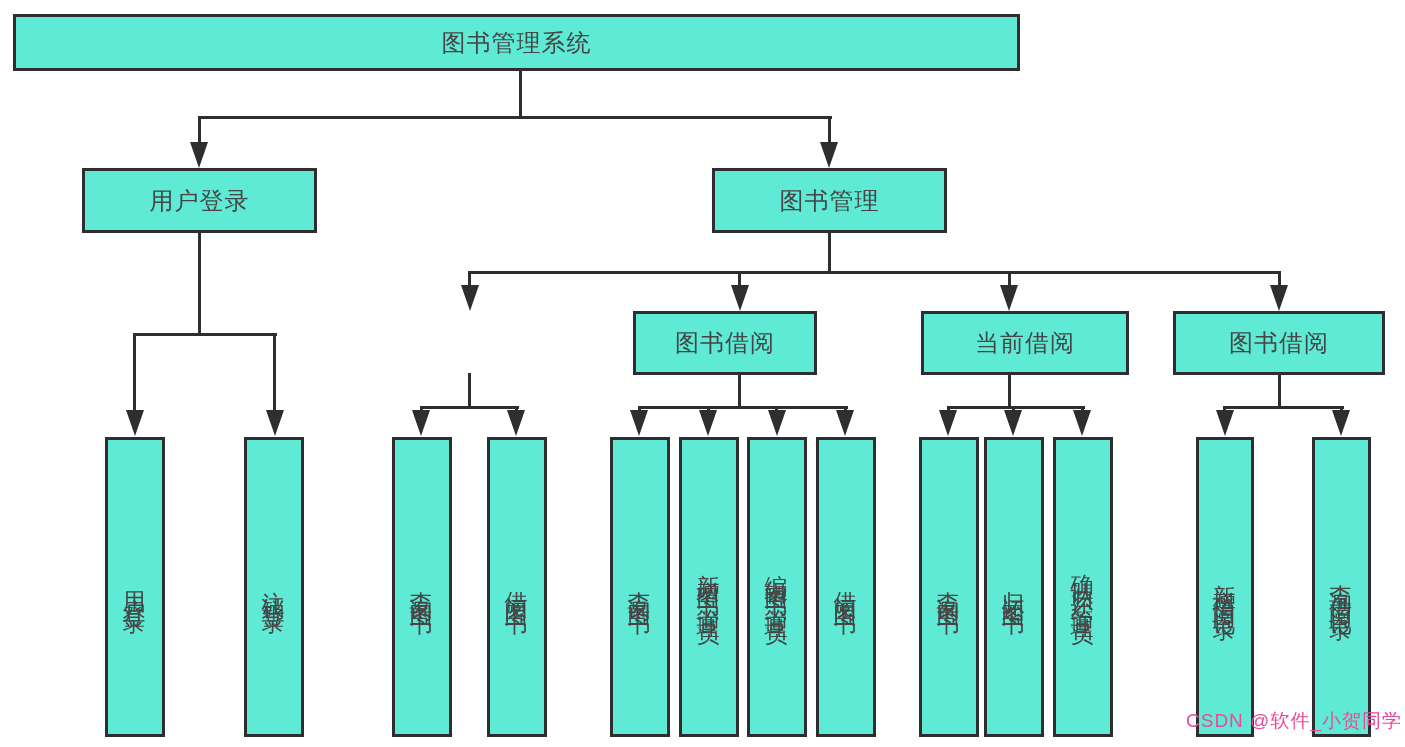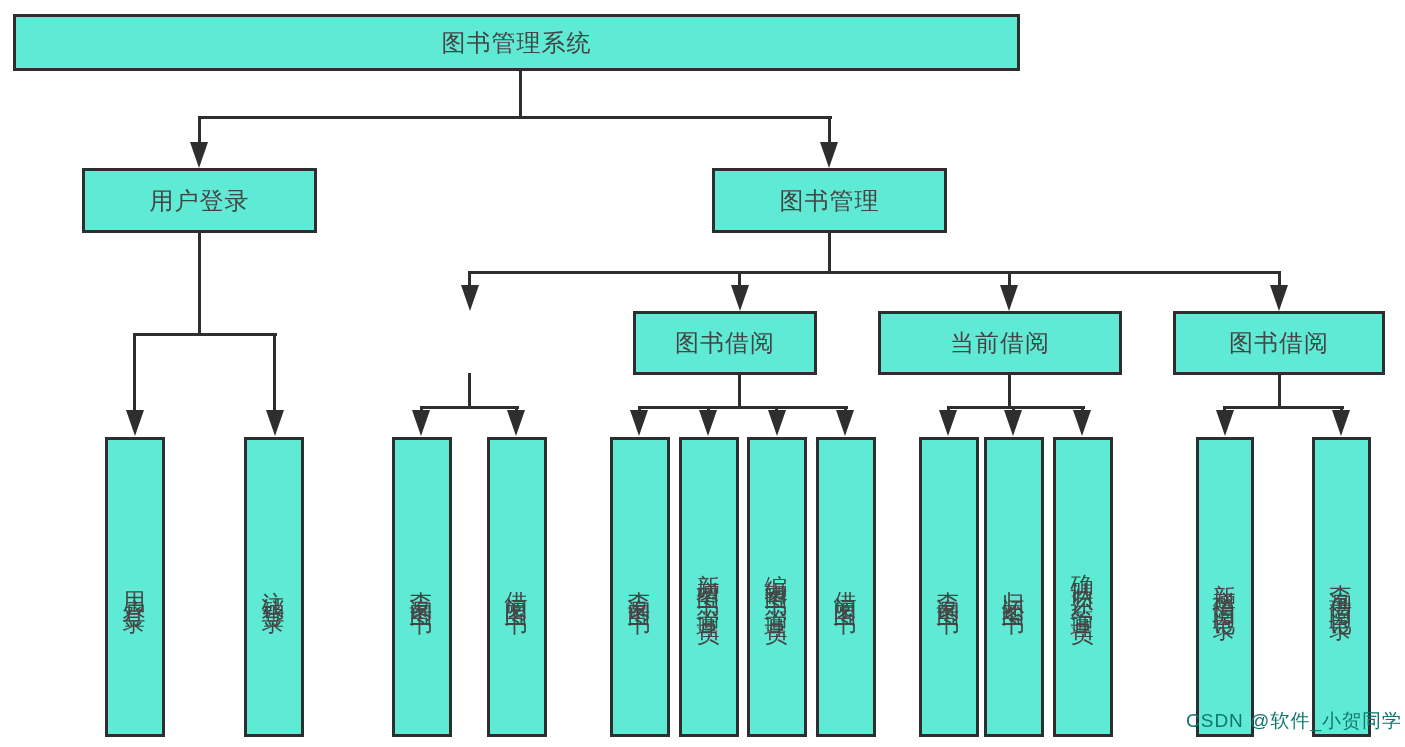--- a/index.html
+++ b/index.html
@@ -38,21 +38,21 @@
     width: 0; height: 0;
     border-left: 9px solid transparent;
     border-right: 9px solid transparent;
     border-top: 26px solid #2e2e2e;
   }
   .watermark {
     position: absolute;
     left: 1186px;
     top: 708px;
     font-size: 19px;
-    color: #0f766e;
+    color: #ec4899;
     letter-spacing: 1px;
     white-space: nowrap;
   }
 </style>
 </head>
 <body>
 
 <div class="canvas">
 
   <div class="vl" style="left:519px; top:68px;  height:50px;"></div>
@@ -113,21 +113,21 @@
   <div class="tri" style="left:1216px; top:410px;"></div>
   <div class="vl" style="left:1340px; top:406px; height:8px;"></div>
   <div class="tri" style="left:1332px; top:410px;"></div>
 
   <div class="node" style="left:13px; top:14px; width:1007px; height:57px;">图书管理系统</div>
 
   <div class="node" style="left:82px; top:168px; width:235px; height:65px;">用户登录</div>
   <div class="node" style="left:712px; top:168px; width:235px; height:65px;">图书管理</div>
 
   <div class="node" style="left:633px; top:311px; width:184px; height:64px;">图书借阅</div>
-  <div class="node" style="left:878px; top:311px; width:244px; height:64px;text-align:right;">当前借阅</div>
+  <div class="node" style="left:921px; top:311px; width:208px; height:64px;text-align:right;">当前借阅</div>
   <div class="node" style="left:1173px; top:311px; width:212px; height:64px;">图书借阅</div>
 
   <div class="node v" style="left:105px; top:437px; width:60px; height:300px;">用户登录</div>
   <div class="node v" style="left:244px; top:437px; width:60px; height:300px;">注销登录</div>
 
   <div class="node v" style="left:392px; top:437px; width:60px; height:300px;">查询图书</div>
   <div class="node v" style="left:487px; top:437px; width:60px; height:300px;">借阅图书</div>
 
   <div class="node v" style="left:610px; top:437px; width:60px; height:300px;">查询图书</div>
   <div class="node v" style="left:679px; top:437px; width:60px; height:300px;">新增图书（管理员）</div>

